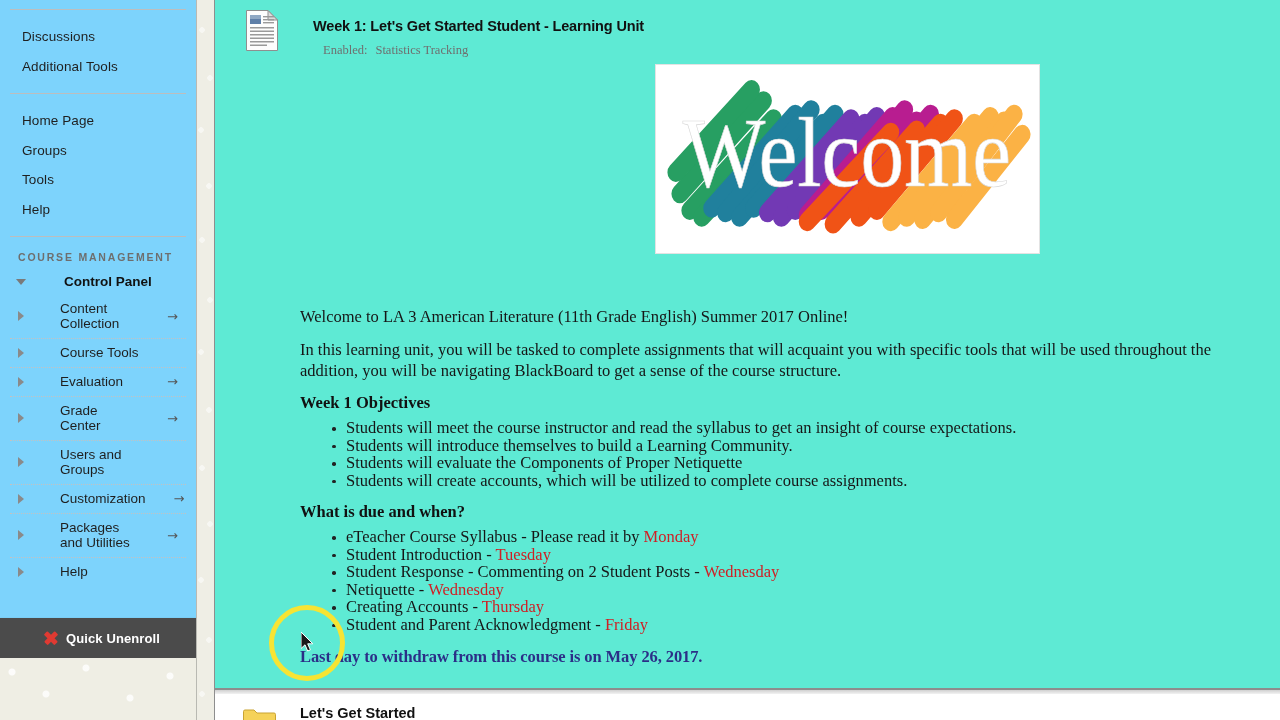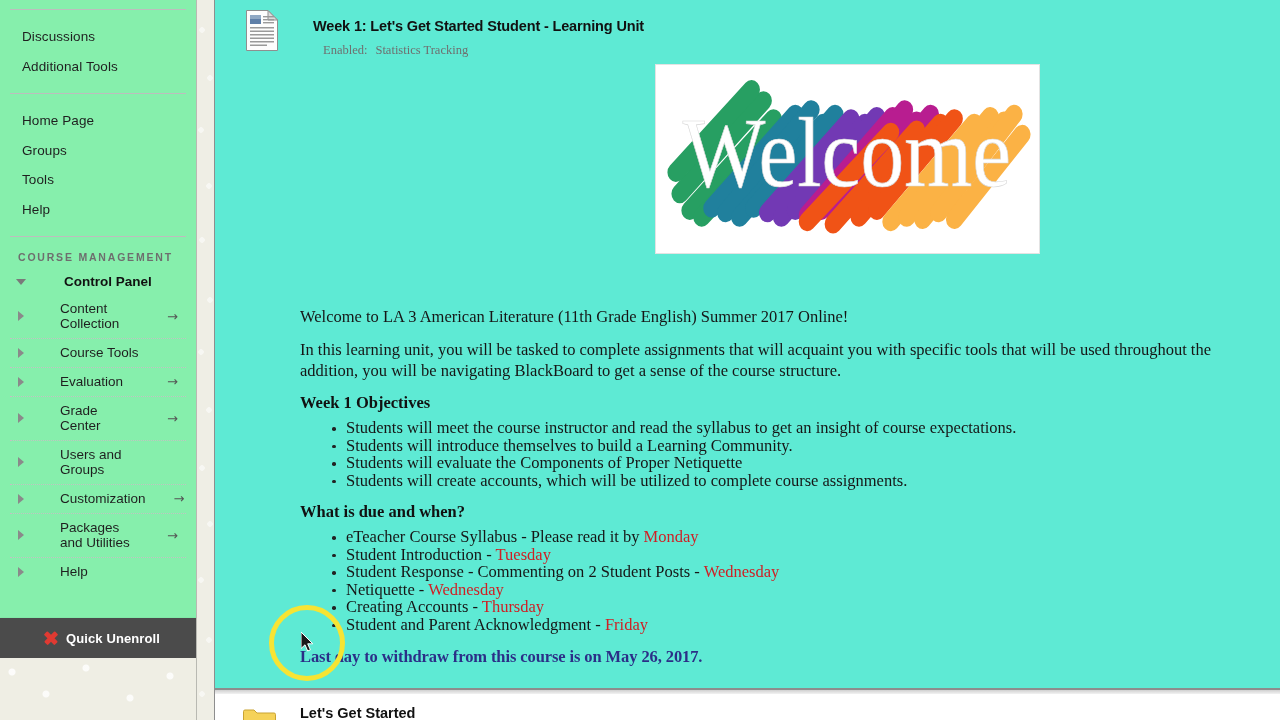--- a/index.html
+++ b/index.html
@@ -7,21 +7,21 @@
     width:1280px;height:720px;overflow:hidden;
     background:#f2f2f2;
     font-family:"Liberation Sans", sans-serif;
     -webkit-font-smoothing:antialiased;
   }
   .screen{position:relative;width:1280px;height:720px;overflow:hidden;background:#f2f2f2;}
 
   
   .sidebar{
     position:absolute;left:0;top:0;width:196px;height:618px;
-    background:#86efac;
+    background:#7dd3fc;
     box-sizing:border-box;
   }
   .sb-inner{padding:0 10px;}
   .sb-rule{height:1px;background:#bdbdbd;margin:0 0 0 0;}
   .sb-link{
     font-size:13.5px;color:#1f1f1f;line-height:1;
     padding:8px 0 8px 12px;letter-spacing:.1px;
     cursor:pointer;
   }
   .sb-gap-top{height:9px;}

